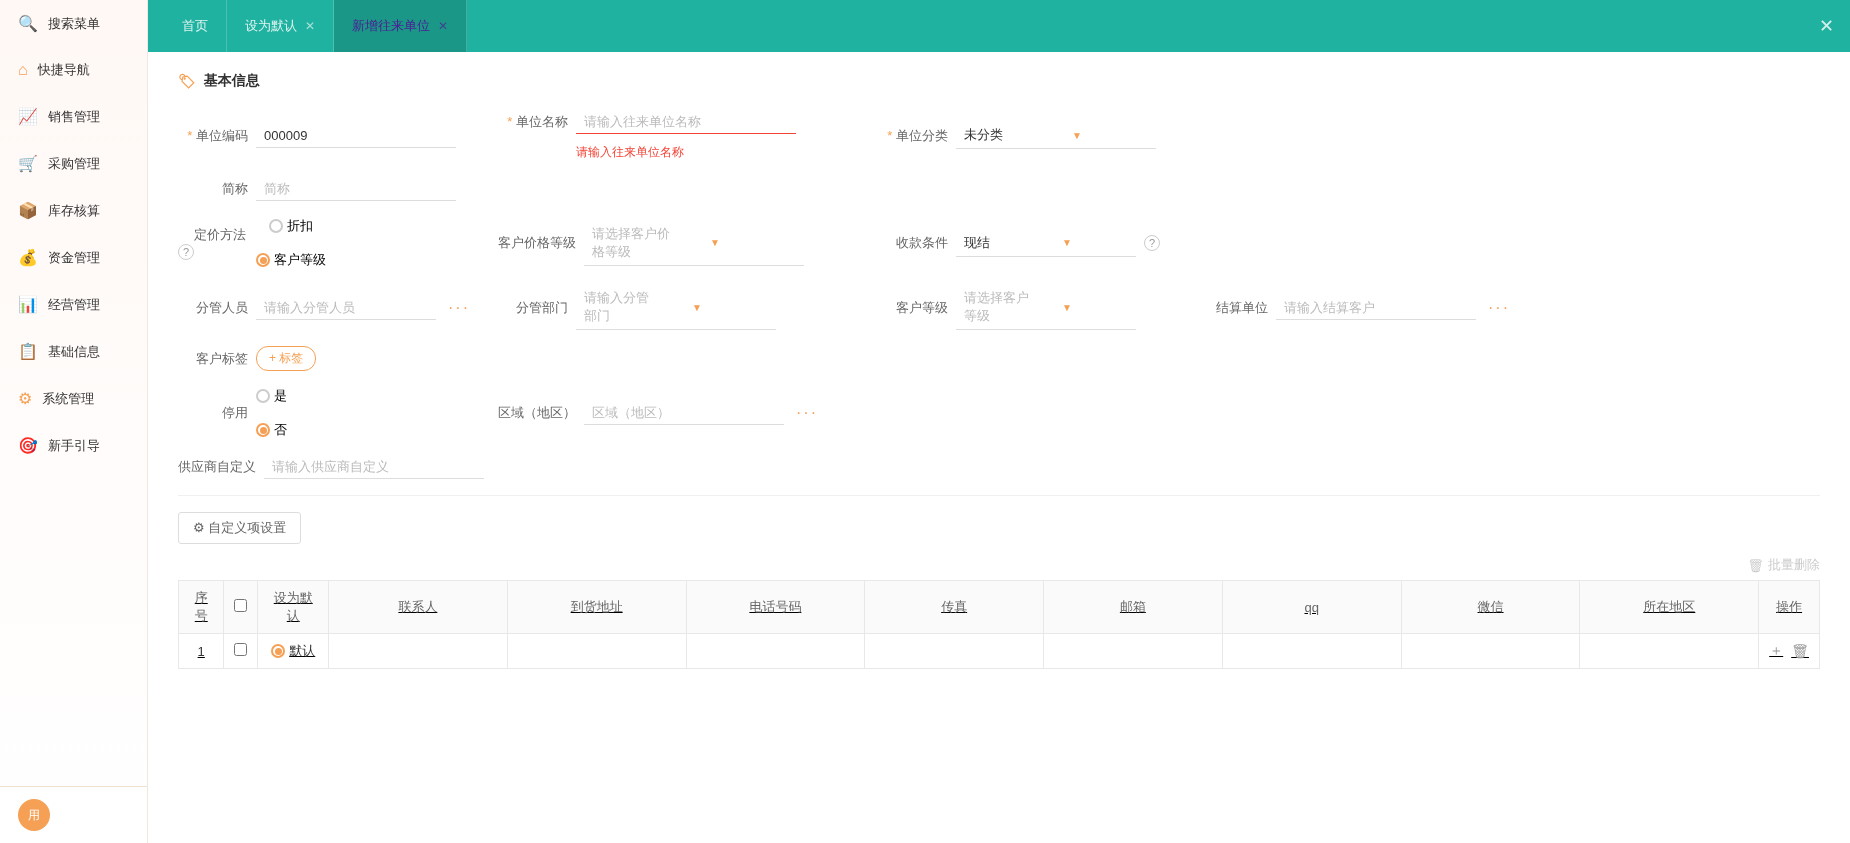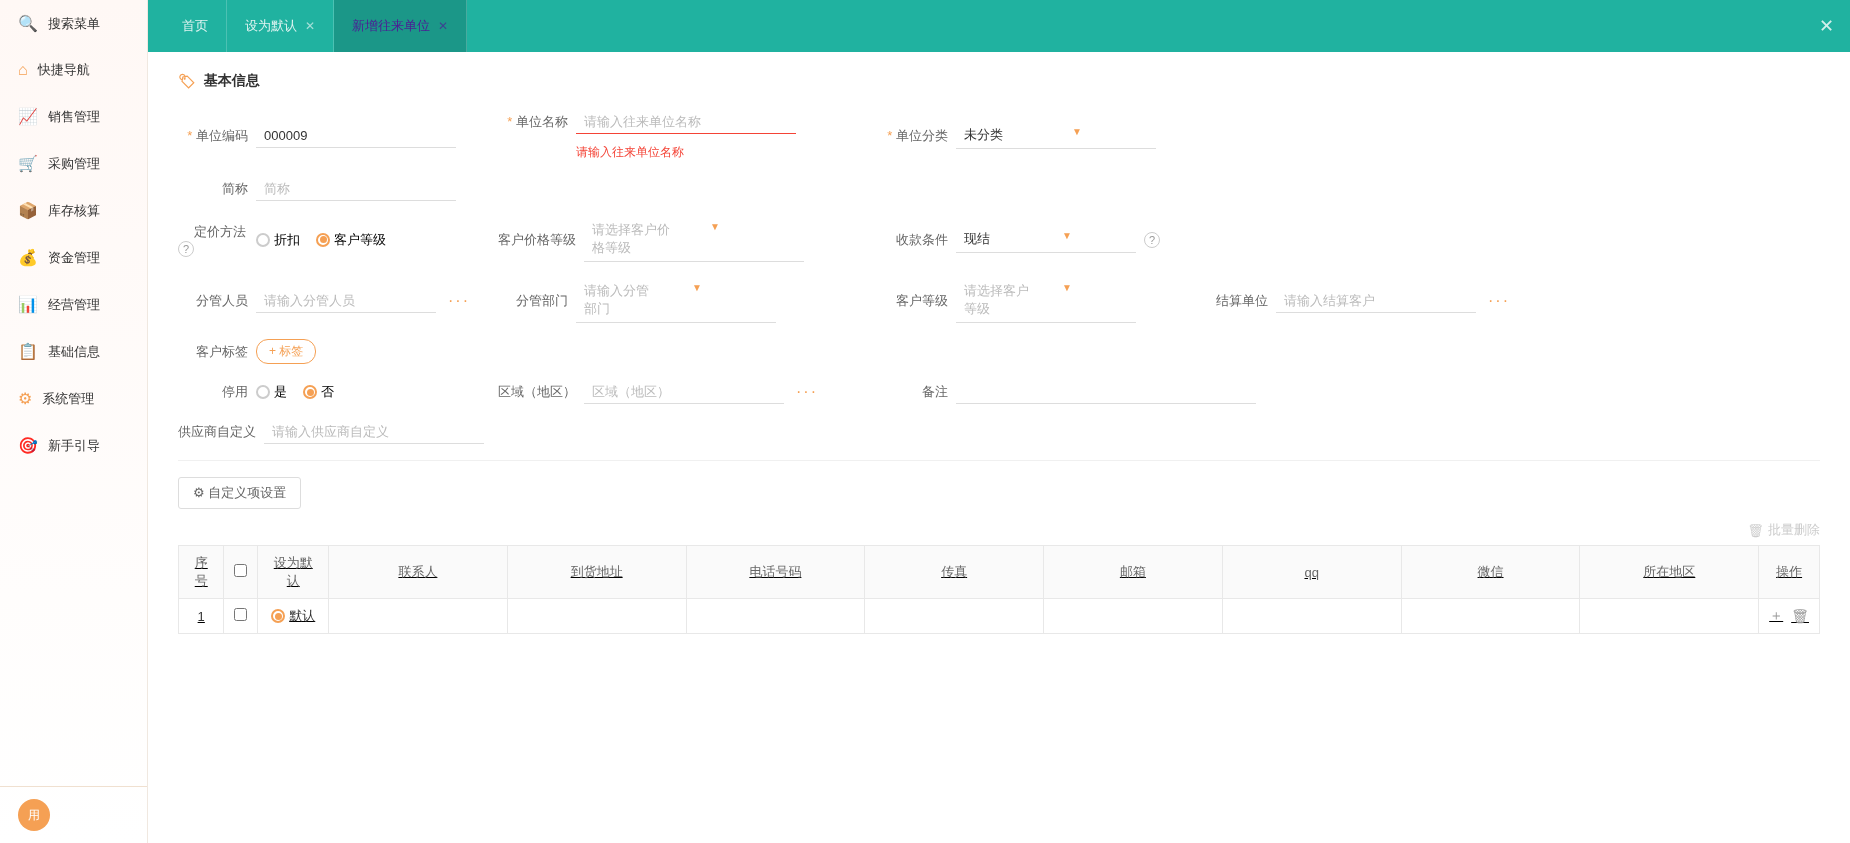--- a/index.html
+++ b/index.html
@@ -114,20 +114,21 @@
       font-size: 13px;
       color: #333;
       background: transparent;
       width: 180px;
     }
     .form-input::placeholder { color: #bbb; }
     .form-input.error { border-bottom: 1px solid #f44336; }
     .error-msg { color: #f44336; font-size: 12px; margin-top: 2px; display: block; }
     .select-wrapper {
       display: flex;
+      align-items: center;
       border-bottom: 1px solid #ddd;
       padding: 4px 8px;
       width: 180px;
       cursor: pointer;
       color: #bbb;
       font-size: 13px;
       gap: 32px;
     }
     .select-wrapper span { flex: 1; }
     .select-wrapper .chevron { color: #f5a054; font-size: 10px; }
@@ -147,21 +148,21 @@
       cursor: pointer;
       font-size: 13px;
     }
     .unit-btn.active {
       background: #f5a054;
       color: #fff;
       border-color: #f5a054;
     }
 
     
-    .radio-group { display: flex; align-items: center; gap: 16px; }
+    .radio-group { display: flex; align-items: center; gap: 16px; flex-direction: column; }
     .radio-item { display: flex; align-items: center; gap: 4px; cursor: pointer; }
     .radio-circle {
       width: 14px; height: 14px; border-radius: 50%; border: 2px solid #ccc;
       display: flex; align-items: center; justify-content: center;
     }
     .radio-circle.checked { border-color: #f5a054; }
     .radio-circle.checked::after {
       content: ''; width: 7px; height: 7px; background: #f5a054; border-radius: 50%;
     }
 
@@ -488,24 +489,20 @@
           </div>
         </div>
       </div>
 
       <div class="form-group" style="flex: 0 0 380px;">
         <span class="form-label">区域（地区）</span>
         <input type="text" class="form-input" style="width: 200px;" placeholder="区域（地区）">
         <span class="more-btn">···</span>
       </div>
 
-      <div class="form-group">
-        <span class="form-label">备注</span>
-        <input type="text" class="form-input" style="width: 300px;">
-      </div>
     </div>
 
     <div class="form-row">
       <div class="form-group">
         <span class="form-label">供应商自定义</span>
         <input type="text" class="form-input" style="width: 220px;" placeholder="请输入供应商自定义">
       </div>
     </div>
 
     <hr class="divider">

